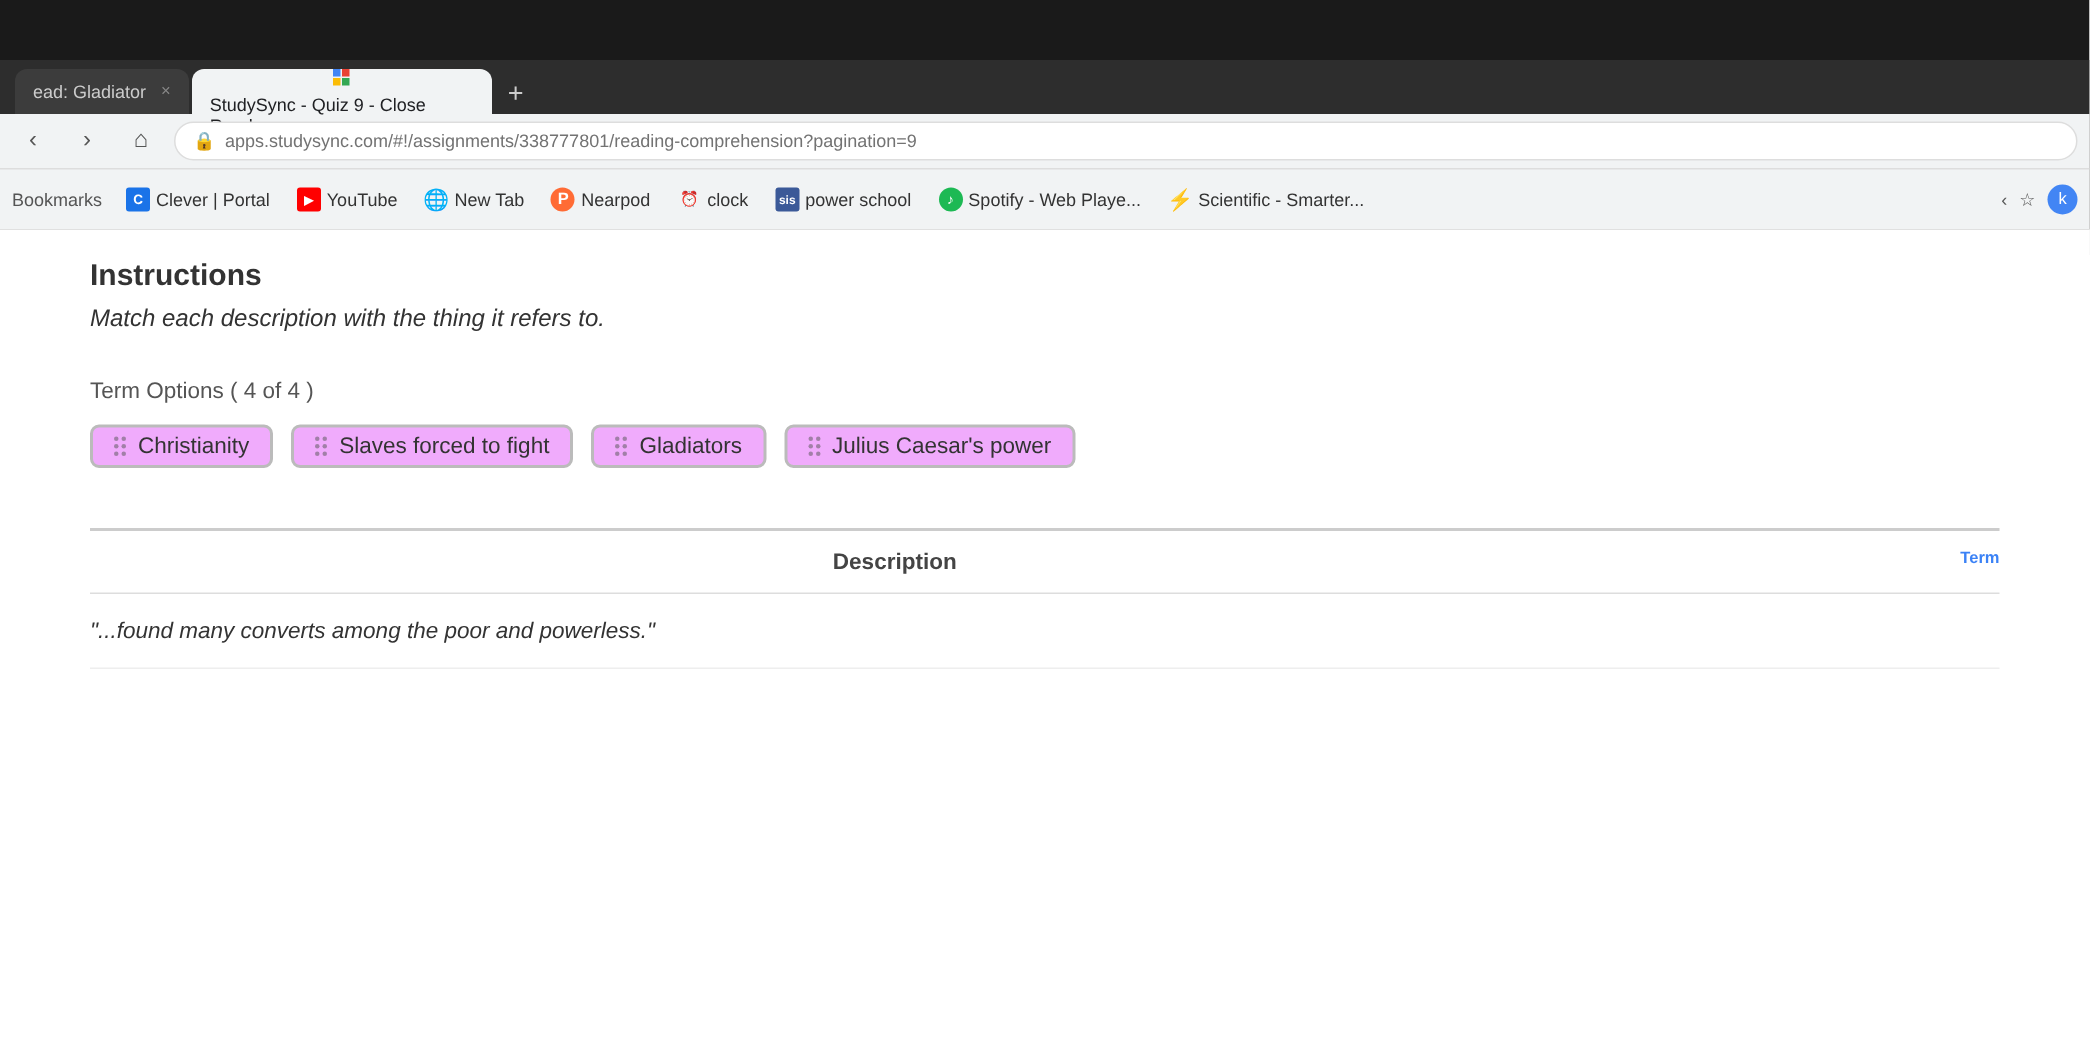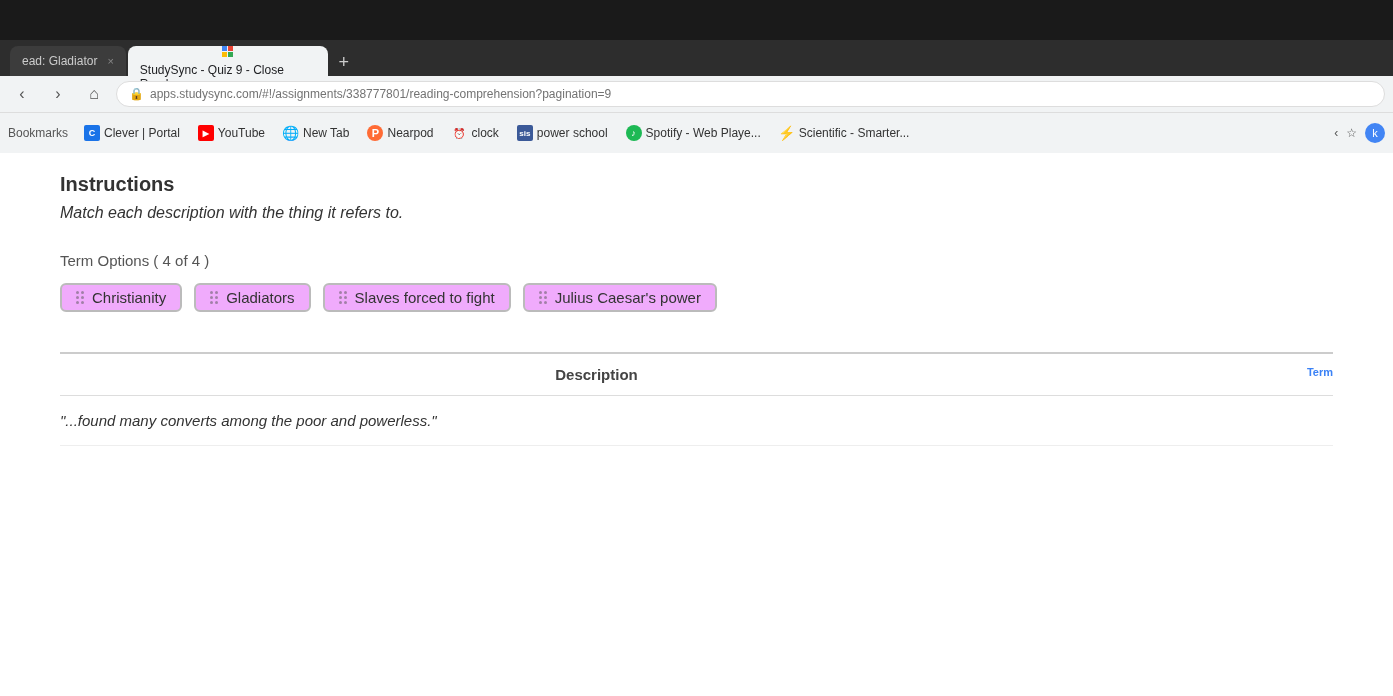--- a/index.html
+++ b/index.html
@@ -436,39 +436,39 @@
           </div>
         <div class="dot-row">
             <span class="drag-dot"></span>
             <span class="drag-dot"></span>
           </div>
         <div class="dot-row">
             <span class="drag-dot"></span>
             <span class="drag-dot"></span>
           </div>
       </div>
-      <span>Gladiators</span>
+      <span>Slaves forced to fight</span>
     </div>
 
     <div class="term-chip">
       <div class="drag-handle">
         <div class="dot-row">
             <span class="drag-dot"></span>
             <span class="drag-dot"></span>
           </div>
         <div class="dot-row">
             <span class="drag-dot"></span>
             <span class="drag-dot"></span>
           </div>
         <div class="dot-row">
             <span class="drag-dot"></span>
             <span class="drag-dot"></span>
           </div>
       </div>
-      <span>Slaves forced to fight</span>
+      <span>Gladiators</span>
     </div>
 
     <div class="term-chip">
       <div class="drag-handle">
         <div class="dot-row">
             <span class="drag-dot"></span>
             <span class="drag-dot"></span>
           </div>
         <div class="dot-row">
             <span class="drag-dot"></span>

